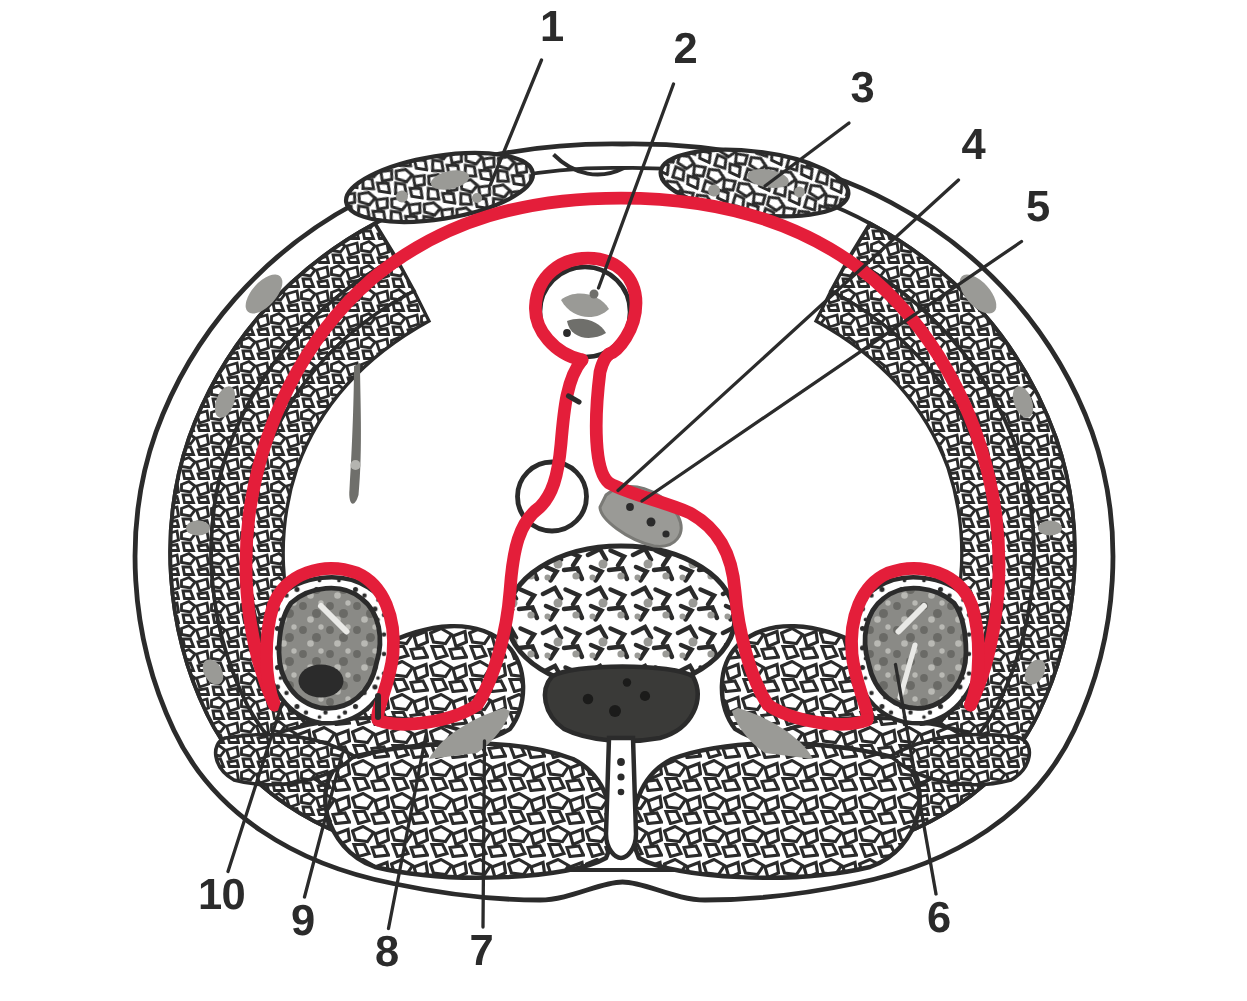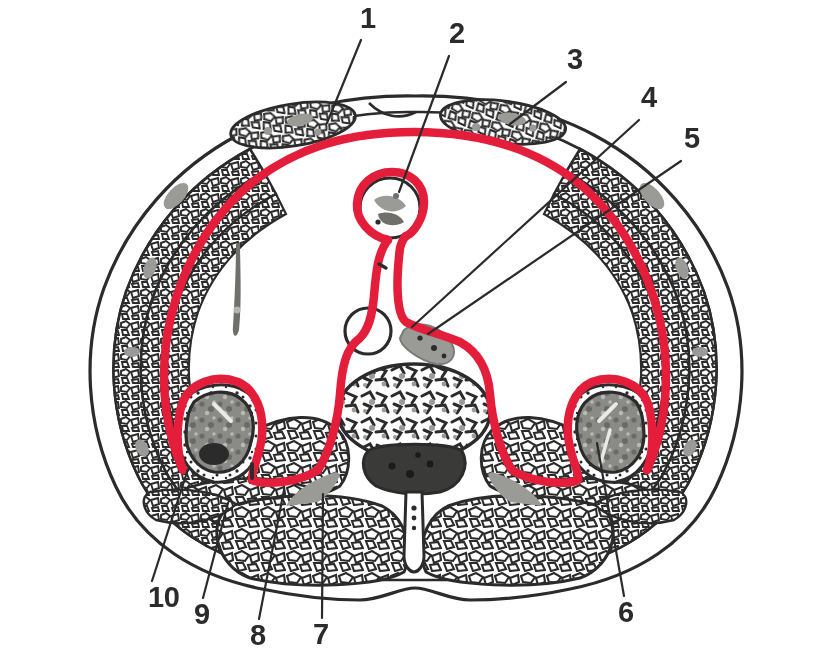--- a/index.html
+++ b/index.html
@@ -388,16 +388,16 @@
 <div id="labelLayer">
       <div class="lbl" style="left: 360px; top: 4px;">1</div>
       <div class="lbl" style="left: 449px; top: 19px;">2</div>
       <div class="lbl" style="left: 567px; top: 45px;">3</div>
       <div class="lbl" style="left: 641px; top: 83px;">4</div>
       <div class="lbl" style="left: 684px; top: 124px;">5</div>
       <div class="lbl" style="left: 618px; top: 598px;">6</div>
       <div class="lbl" style="left: 313px; top: 620px;">7</div>
       <div class="lbl" style="left: 250px; top: 621px;">8</div>
       <div class="lbl" style="left: 194px; top: 600px;">9</div>
-      <div class="lbl" style="left: 148px; top: 583px;">10</div>
+      <div class="lbl" style="left: 132px; top: 583px;">10</div>
     </div>
 
 </div>
 
 </body></html>

